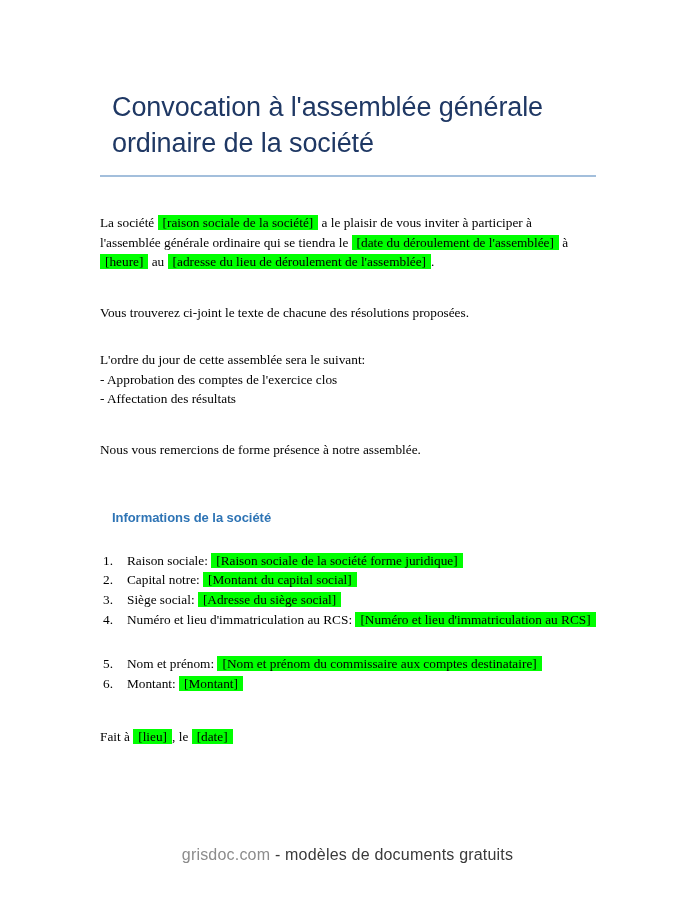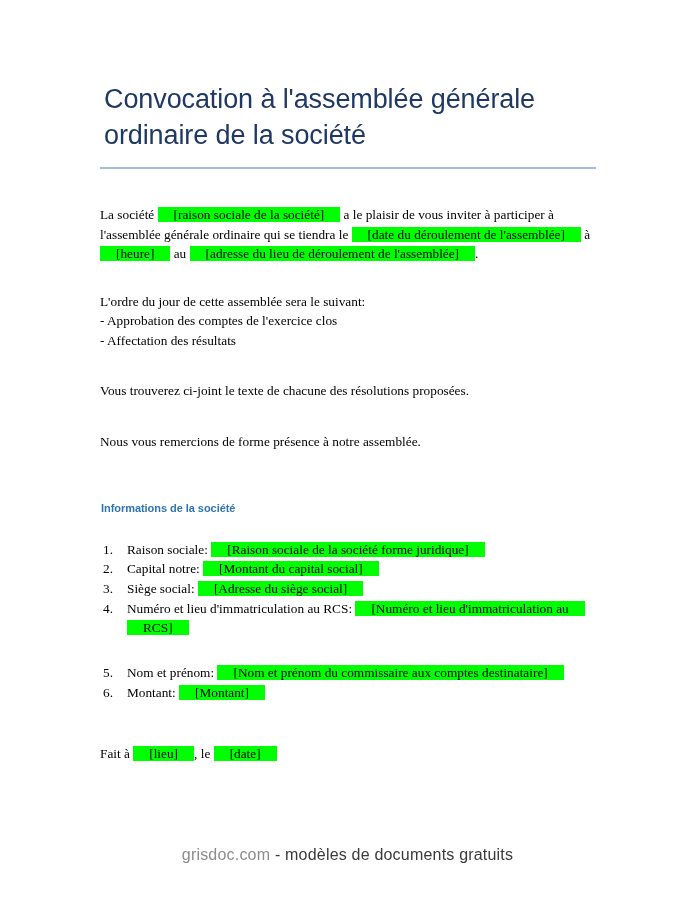--- a/index.html
+++ b/index.html
@@ -25,21 +25,21 @@
     width: 496px;
   }
 
   
   .doc-title {
     font-family: "Liberation Sans", sans-serif;
     font-size: 27px;
     font-weight: 400;
     line-height: 1.32;
     color: #1F3864;
-    margin: 4px;
+    margin: 12px;
     padding-top: 78px;
     letter-spacing: -0.1px;
   }
 
   .title-rule {
     height: 2px;
     background: #A3BFDC;
     margin-top: 14px;
     width: 496px;
   }
@@ -50,37 +50,37 @@
     font-size: 13.3px;
     line-height: 1.47;
     color: #000000;
     margin: 0;
   }
 
   .para-intro { margin-top: 36px; }
   .para-order { margin-top: 28px; }
   .para-attach { margin-top: 31px; }
   .para-thanks { margin-top: 31px; }
-  .para-place  { margin-top: 42px; }
+  .para-place  { margin-top: 33px; }
 
   .hl {
     background: #00FF00;
     color: #000000;
-    padding: 0 16px;
+    padding: 0 5px;
     box-decoration-break: clone;
     -webkit-box-decoration-break: clone;
   }
 
   
   .section-heading {
     font-family: "Liberation Sans", sans-serif;
-    font-size: 11px;
+    font-size: 13px;
     font-weight: bold;
     color: #2E74B5;
-    margin: 1px;
+    margin: 12px;
     letter-spacing: -0.05px;
   }
 
   .sec1 { margin-top: 50px; }
   .sec2 { margin-top: 49px; }
 
   
   ol.num-list {
     font-family: "Liberation Serif", serif;
     font-size: 13.3px;
@@ -134,27 +134,27 @@
 
     <h1 class="doc-title">
       <span>Convocation à l'assemblée générale</span><br>
       <span>ordinaire de la société</span>
     </h1>
 
     <div class="title-rule"></div>
 
     <p class="body-text para-intro"><span>La société </span><span class="hl">[raison sociale de la société]</span><span> a le plaisir de vous inviter à participer à l'assemblée générale ordinaire qui se tiendra le </span><span class="hl">[date du déroulement de l'assemblée]</span><span> à </span><span class="hl">[heure]</span><span> au </span><span class="hl">[adresse du lieu de déroulement de l'assemblée]</span><span>.</span></p>
 
+    <p class="body-text para-attach">Vous trouverez ci-joint le texte de chacune des résolutions proposées.</p>
+
     <p class="body-text para-order">
       <span>L'ordre du jour de cette assemblée sera le suivant:</span><br>
       <span>- Approbation des comptes de l'exercice clos</span><br>
       <span>- Affectation des résultats</span>
     </p>
-
-    <p class="body-text para-attach">Vous trouverez ci-joint le texte de chacune des résolutions proposées.</p>
 
     <p class="body-text para-thanks">Nous vous remercions de forme présence à notre assemblée.</p>
 
     <h2 class="section-heading sec1">Informations de la société</h2>
 
     <ol class="num-list list-company">
       <li><span class="marker">1.</span><span>Raison sociale: </span><span class="hl">[Raison sociale de la société forme juridique]</span></li>
       <li><span class="marker">2.</span><span>Capital notre: </span><span class="hl">[Montant du capital social]</span></li>
       <li><span class="marker">3.</span><span>Siège social: </span><span class="hl">[Adresse du siège social]</span></li>
       <li><span class="marker">4.</span><span>Numéro et lieu d'immatriculation au RCS: </span><span class="hl">[Numéro et lieu d'immatriculation au RCS]</span></li>

